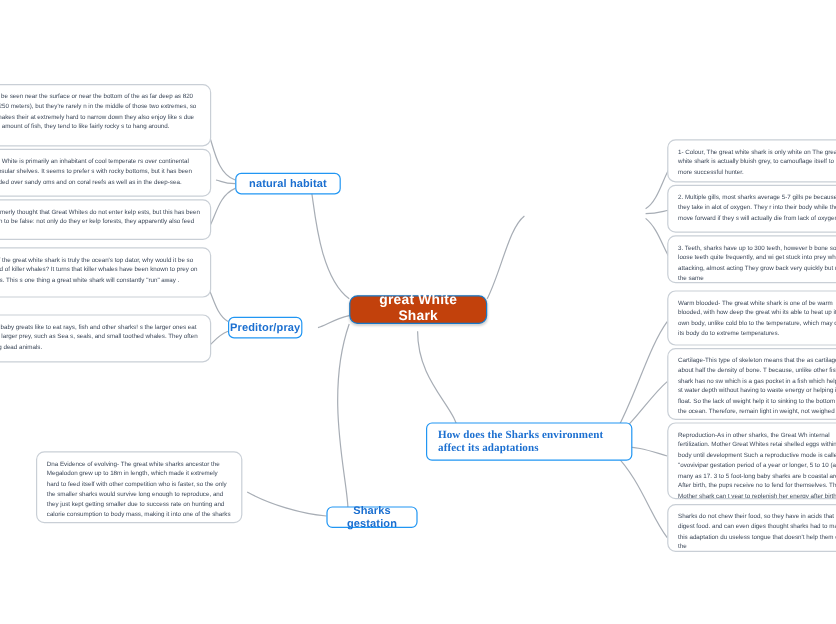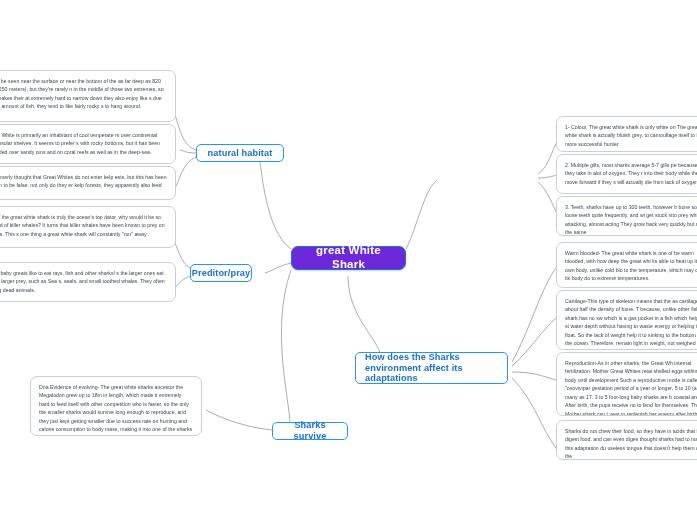--- a/index.html
+++ b/index.html
@@ -10,21 +10,21 @@
   }
   #canvas{position:absolute;inset:0;width:697px;height:520px;}
   svg.links{position:absolute;left:0;top:0;width:697px;height:520px;pointer-events:none;}
 
   .node{
     position:absolute;box-sizing:border-box;
     border-radius:6px;display:flex;align-items:center;justify-content:center;
     text-align:center;line-height:1.18;
   }
   .node-root{
-    background:#6d28d9;border:1px solid #1678c8;color:#ffffff;
+    background:#c2410c;border:1px solid #1678c8;color:#ffffff;
     font-weight:bold;font-size:11.5px;letter-spacing:.2px;
     border-radius:7px;padding:0 10px;
     box-shadow:0 1px 2px rgba(0,0,0,.18);
   }
   .node-branch{
     background:#ffffff;border:1.6px solid #2196f3;color:#1b6fd0;
     font-weight:bold;font-size:9.2px;letter-spacing:.1px;padding:0 8px;
     border-radius:5px;
     text-align:center;
   }
@@ -83,26 +83,26 @@
 
   <div class="node node-branch" style="left:196px;top:144px;width:88px;height:18px;">
     <span>natural habitat</span>
   </div>
 
 
   <div class="node node-branch" style="left:190px;top:264px;width:62px;height:18px;">
     <span>Preditor/pray</span>
   </div>
 
-  <div class="node node-branch wide" style="left:355px;top:352px;width:153px;height:32px;">
+  <div class="node node-branch wide" style="left:355px;top:352px;width:172px;height:32px;font-family:Liberation Serif, serif;">
     <span>How does the Sharks environment affect its adaptations</span>
   </div>
 
   <div class="node node-branch" style="left:272px;top:422px;width:76px;height:18px;">
-    <span>Sharks survive</span>
+    <span>Sharks gestation</span>
   </div>
 
   <div class="leaf" style="left:-22px;top:70px;width:198px;height:52px;">
     <p>y can be seen near the surface or near the bottom of the as far deep as 820 feet (250 meters), but they're rarely n in the middle of those two extremes, so that makes their at extremely hard to narrow down they also enjoy like s due to the amount of fish, they tend to like fairly rocky s to hang around.</p>
   </div>
 
   <div class="leaf" style="left:-22px;top:124px;width:198px;height:40px;">
     <p>Great White is primarily an inhabitant of cool temperate rs over continental and insular shelves. It seems to prefer s with rocky bottoms, but it has been recorded over sandy oms and on coral reefs as well as in the deep-sea.</p>
   </div>
 

